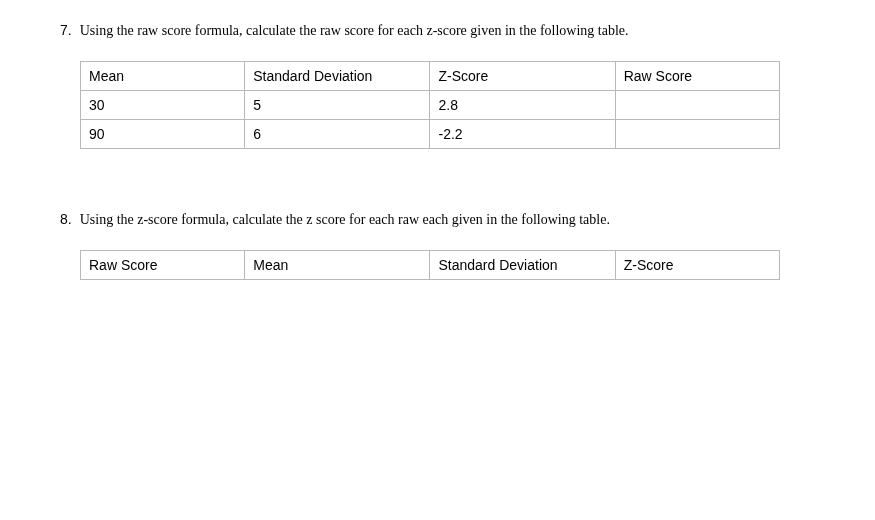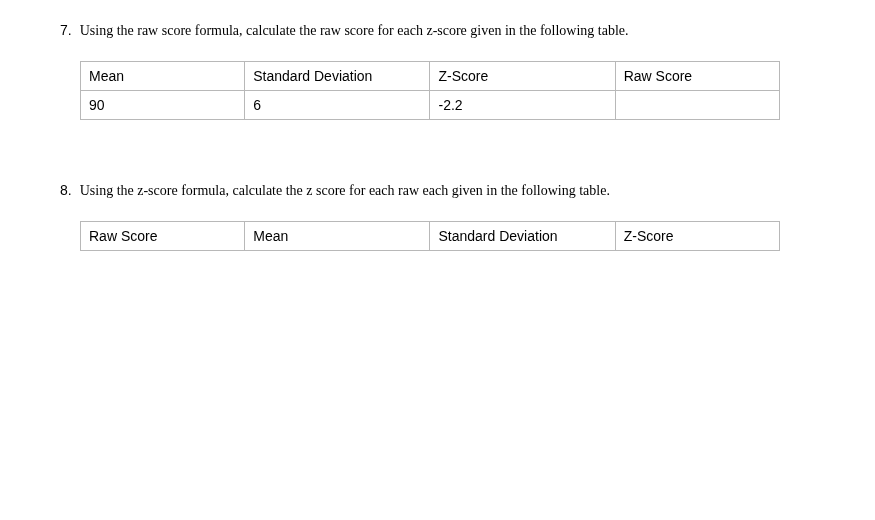--- a/index.html
+++ b/index.html
@@ -56,20 +56,26 @@
   </div>
   <table>
     <tbody>
         <tr>
       <td class="col-a">Mean</td>
       <td class="col-b">Standard Deviation</td>
       <td class="col-c">Z-Score</td>
       <td class="col-d">Raw Score</td>
     </tr>
     <tr>
+      <td>30</td>
+      <td>5</td>
+      <td>2.8</td>
+      <td></td>
+    </tr>
+    <tr>
       <td>90</td>
       <td>6</td>
       <td>-2.2</td>
       <td></td>
     </tr>
   </tbody>
     </table>
 </div>
 
 <div class="question">

